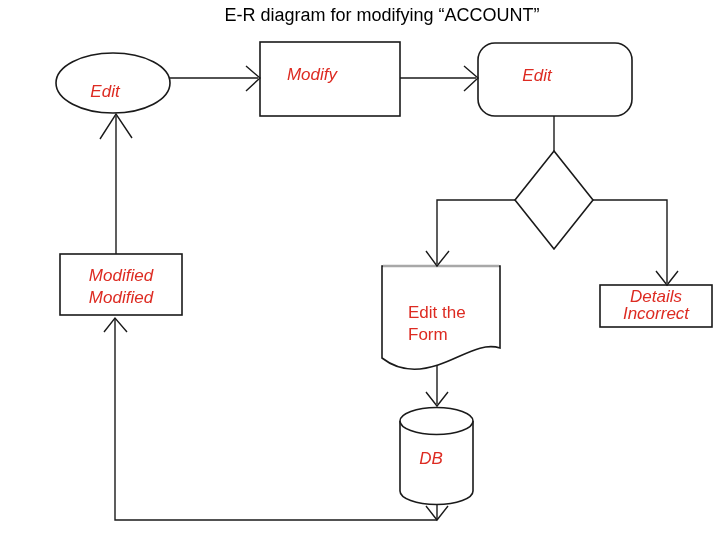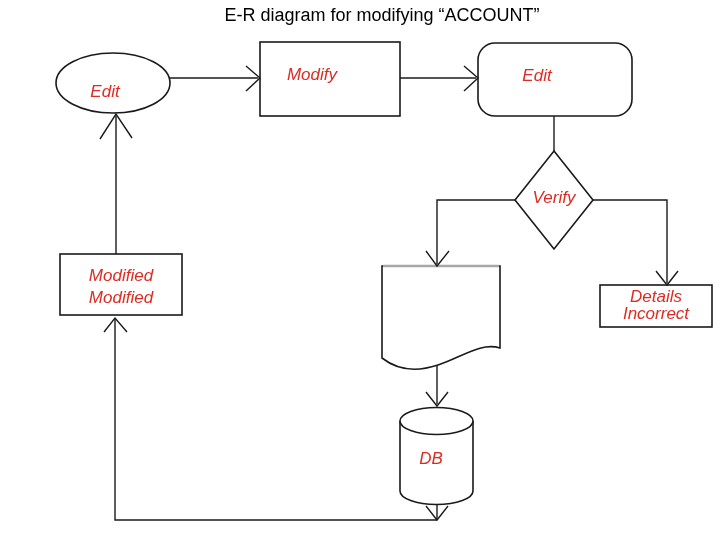--- a/index.html
+++ b/index.html
@@ -58,22 +58,22 @@
   </svg>
 
   <div class="title">E-R diagram for modifying “ACCOUNT”</div>
 
   <div class="lbl center" style="left:55px; top:81px; width:100px;">Edit</div>
 
   <div class="lbl center" style="left:262px; top:64px; width:100px;">Modify</div>
 
   <div class="lbl center" style="left:487px; top:65px; width:100px;">Edit</div>
 
-  <div class="lbl center" style="left:504px; top:187px; width:100px;">Verify</div>
 
+  <div class="lbl" style="left:408px; top:302px; line-height:22px;"><span>Edit the</span><br><span>Form</span></div>
 
   <div class="lbl center" style="left:381px; top:448px; width:100px;">DB</div>
 
   <div class="lbl center" style="left:600px; top:288px; width:112px; line-height:17px; font-size:17px;"><span>Details</span><br><span>Incorrect</span></div>
 
   <div class="lbl center" style="left:60px; top:265px; width:122px; line-height:22px;"><span>Modified</span><br><span>Modified</span></div>
 
 </div>
 
 </body></html>

